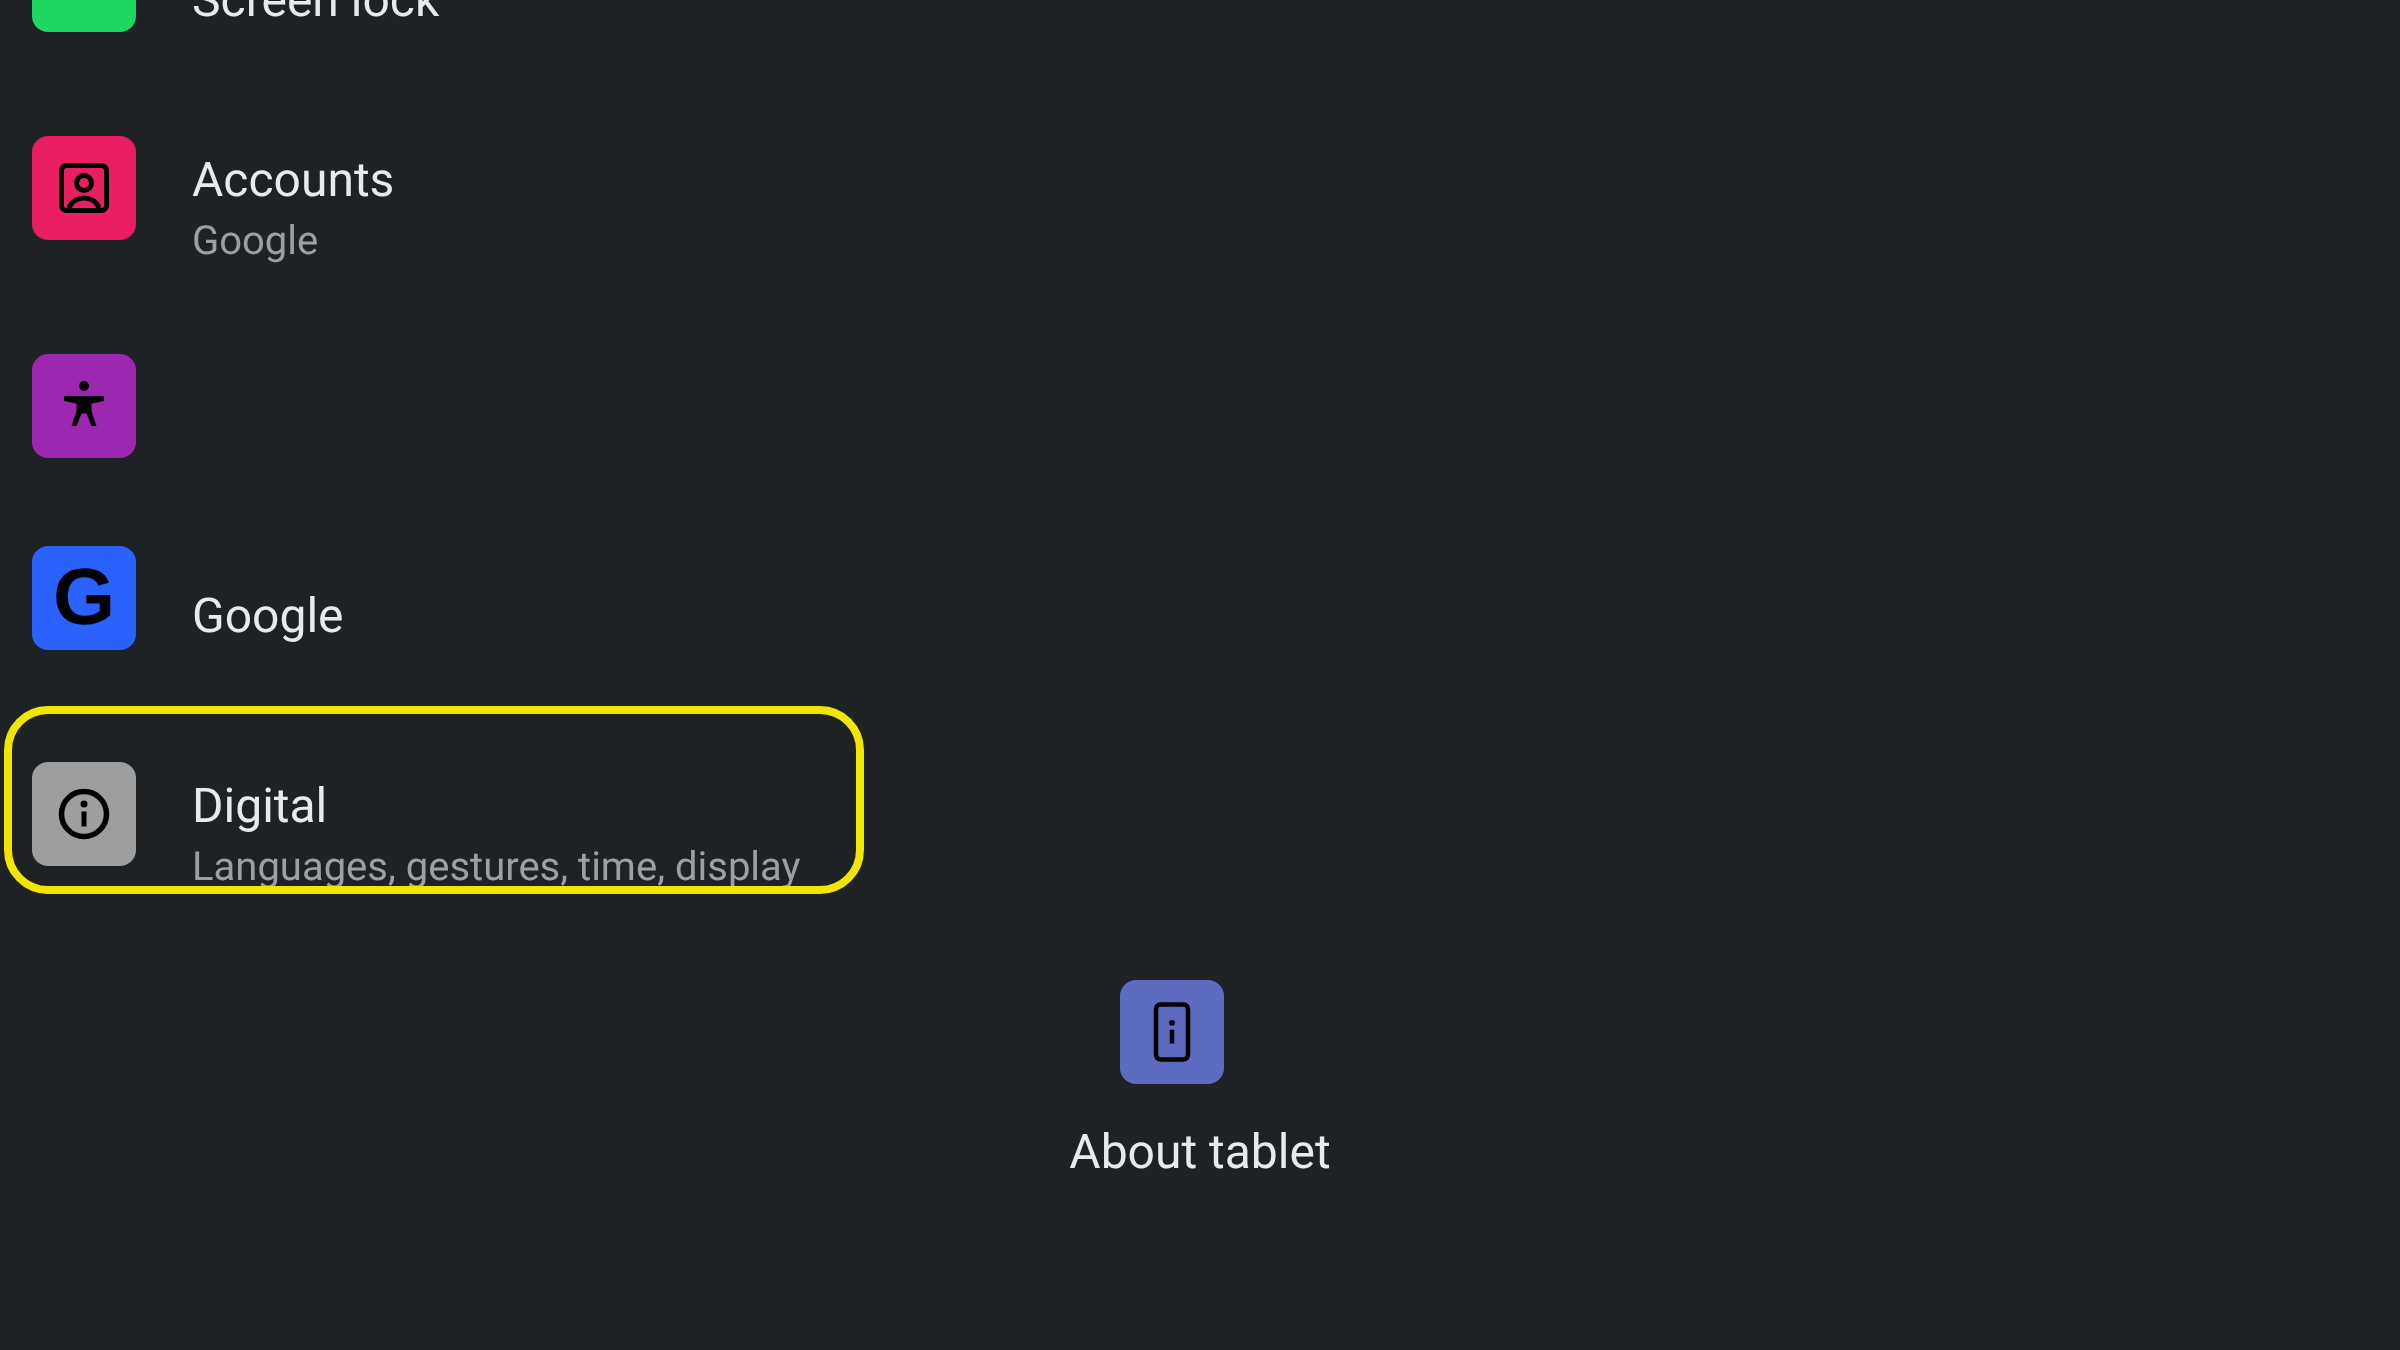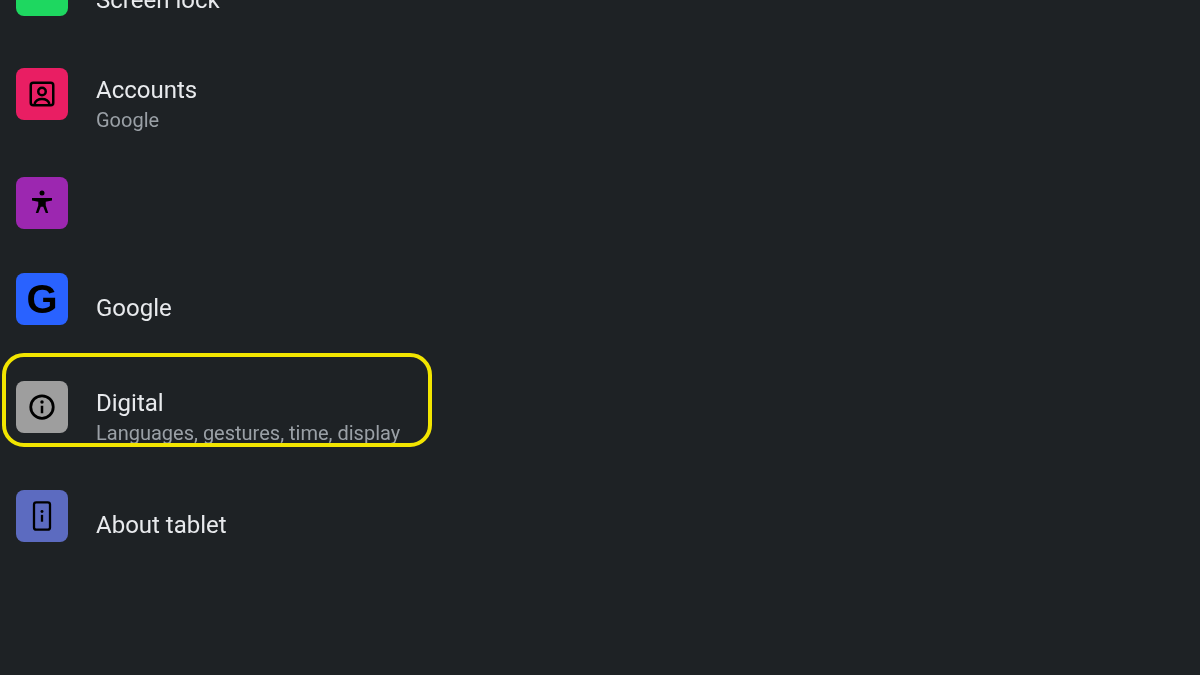--- a/index.html
+++ b/index.html
@@ -143,21 +143,21 @@
         <circle cx="12" cy="8" r="1.4" fill="#000"></circle>
         <rect x="11" y="11" width="2" height="6" fill="#000"></rect>
       </svg>
     </div>
     <div class="text-col">
       <div class="title">Digital</div>
       <div class="subtitle">Languages, gestures, time, display</div>
     </div>
   </div>
 
-  <div class="setting-row" style="padding-bottom:6px;">
+  <div class="setting-row" style="padding-bottom:6px;flex-direction:column;">
     <div class="icon-box ic-lblue">
       <svg width="28" height="32" viewBox="0 0 24 28" fill="none">
         <rect x="5" y="2" width="14" height="24" rx="2" stroke="#000" stroke-width="2"></rect>
         <circle cx="12" cy="10" r="1.3" fill="#000"></circle>
         <rect x="11" y="13" width="2" height="6" fill="#000"></rect>
       </svg>
     </div>
     <div class="text-col">
       <div class="title">About tablet</div>
     </div>

